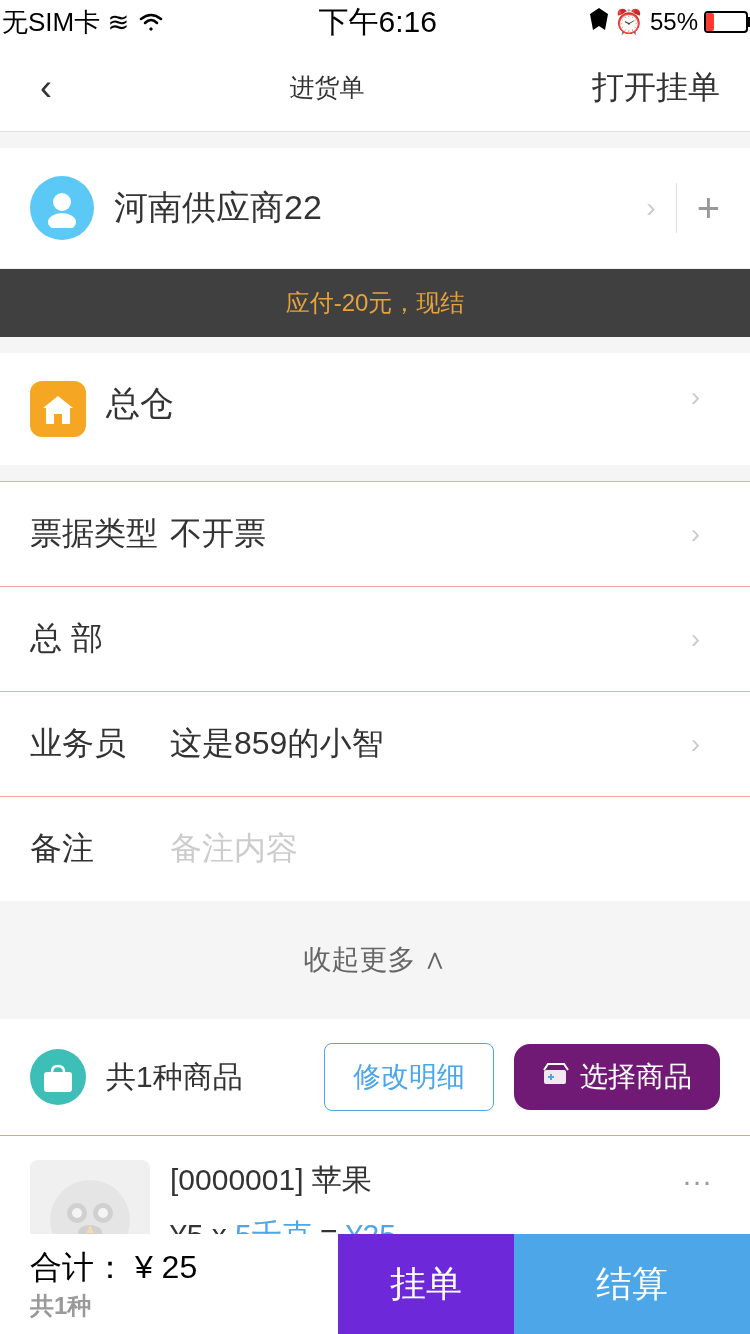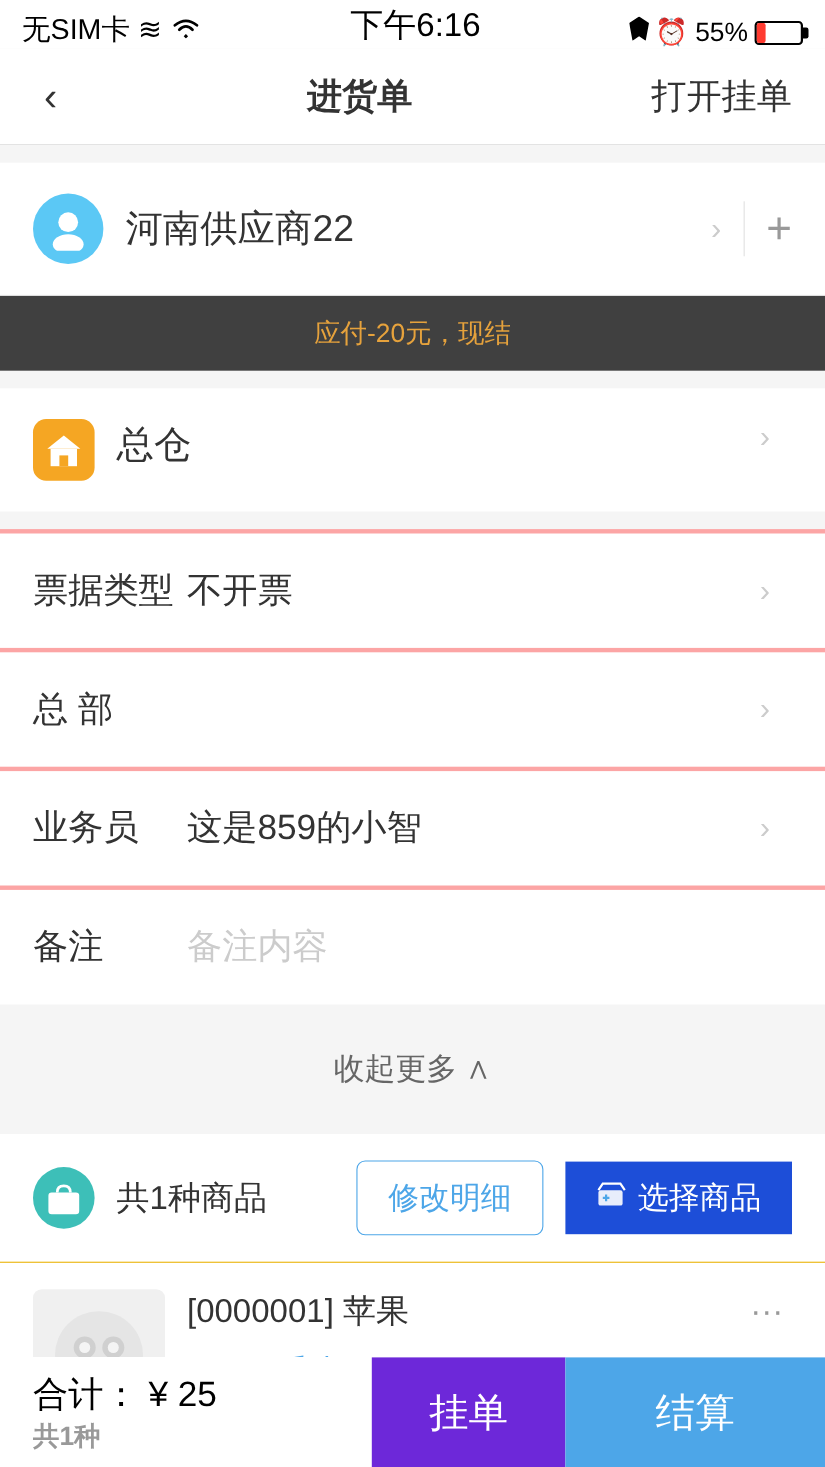--- a/index.html
+++ b/index.html
@@ -11,23 +11,23 @@
       min-height: 1334px;
       overflow-x: hidden;
       font-size: 32px;
     }
 
     
     .status-bar {
       background: #fff;
       height: 44px;
       display: flex;
-      align-items: flex-end;
+      align-items: center;
       justify-content: space-between;
-      padding: 0 20px;
+      padding: 0 2px;
       font-size: 26px;
       color: #000;
     }
     .status-left { display: flex; align-items: center; gap: 8px; }
     .status-center { font-size: 30px; font-weight: 500; }
     .status-right { display: flex; align-items: center; gap: 6px; font-size: 24px; }
     .battery-icon {
       width: 44px; height: 22px; border: 2px solid #000; border-radius: 4px; position: relative; display: inline-block;
     }
     .battery-icon::after {
@@ -48,22 +48,22 @@
       padding: 0 30px;
       border-bottom: 1px solid #e0e0e0;
     }
     .nav-back {
       font-size: 36px;
       color: #333;
       cursor: pointer;
       padding: 10px;
     }
     .nav-title {
-      font-size: 32px;
-      font-weight: 700;
+      font-size: 25px;
+      font-weight: 400;
       color: #333;
     }
     .nav-action {
       font-size: 32px;
       color: #333;
       cursor: pointer;
     }
 
     
     .section {
@@ -126,21 +126,21 @@
       font-size: 34px;
       color: #333;
     }
 
     
     .form-row {
       display: flex;
       align-items: center;
       padding: 30px;
       background: #fff;
-      border-top: 4px solid #fca5a5;
+      border-top: 1px solid #fca5a5;
     }
     .form-label {
       font-size: 32px;
       color: #333;
       width: 140px;
       flex-shrink: 0;
     }
     .form-value {
       flex: 1;
       font-size: 32px;
@@ -185,24 +185,24 @@
     .btn-outline {
       border: 1px solid #4da6e8;
       color: #4da6e8;
       background: #fff;
       border-radius: 8px;
       padding: 14px 28px;
       font-size: 28px;
       cursor: pointer;
     }
     .btn-primary {
-      background: #1d4ed8;
+      background: #701a75;
       color: #fff;
       border: none;
-      border-radius: 0;
+      border-radius: 16px;
       padding: 14px 28px;
       font-size: 28px;
       cursor: pointer;
       display: flex;
       align-items: center;
       gap: 10px;
     }
 
     
     .product-item {

